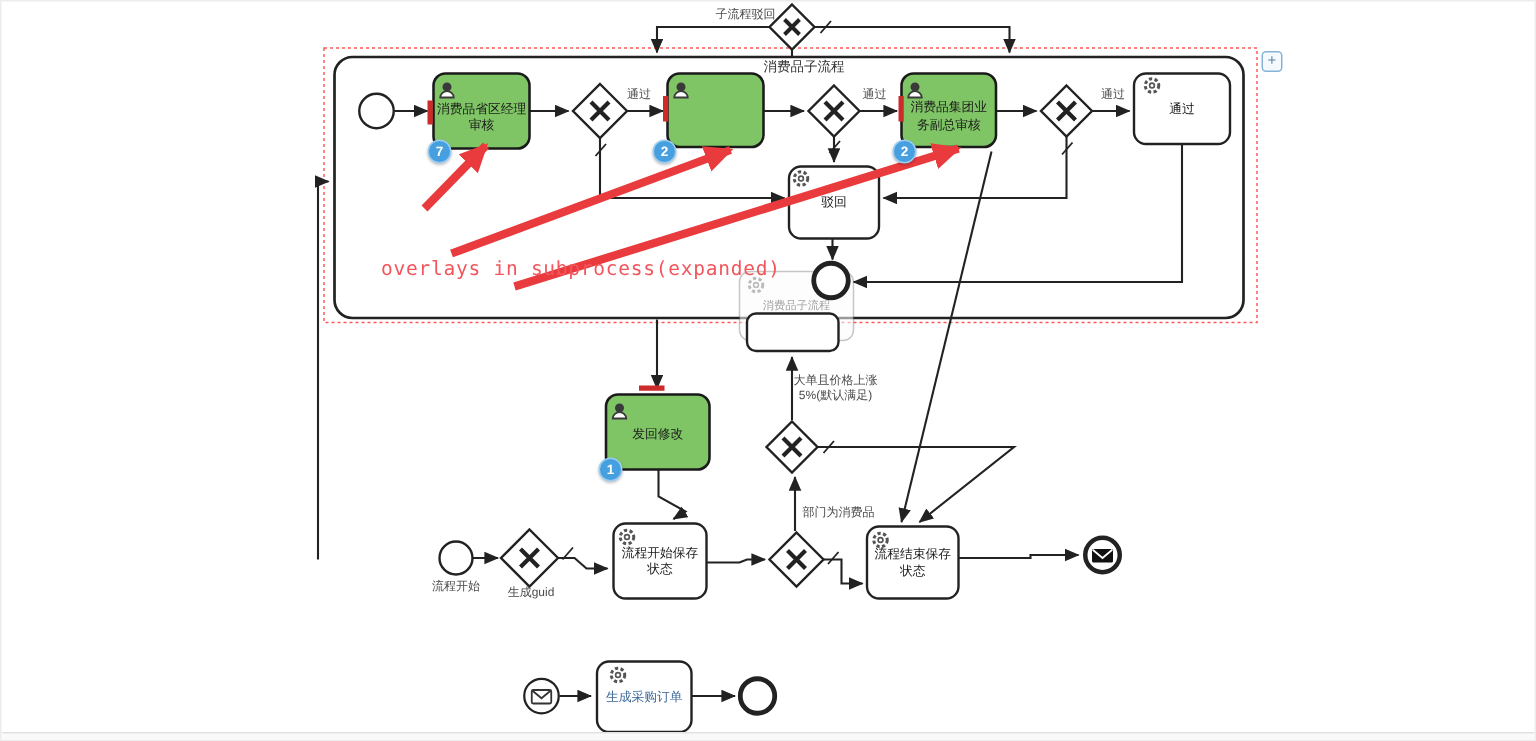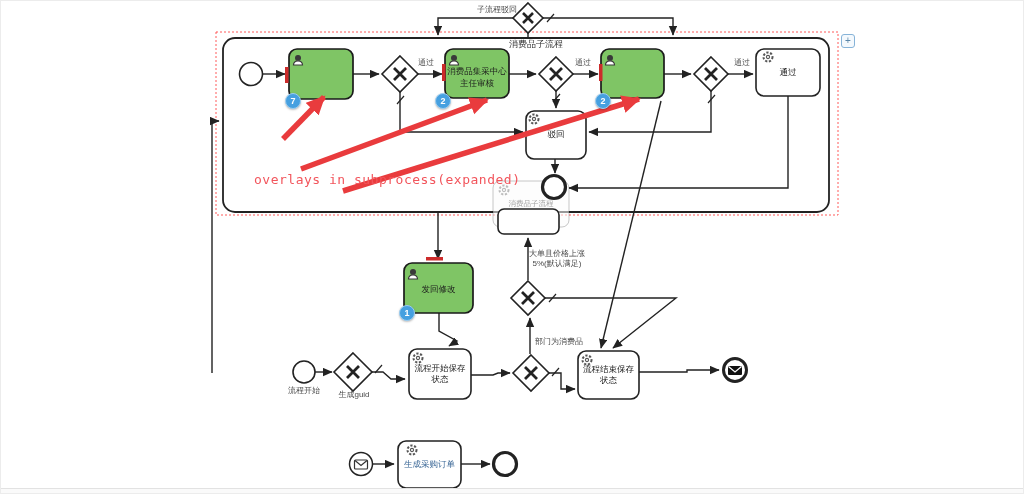--- a/index.html
+++ b/index.html
@@ -217,21 +217,22 @@
   <g stroke="#e93b3d" stroke-width="5.5" fill="none">
     <line x1="282" y1="138" x2="323" y2="96" marker-end="url(#m-red)"></line>
     <line x1="300" y1="168" x2="486" y2="99" marker-end="url(#m-red)"></line>
     <line x1="342" y1="190" x2="638" y2="98" marker-end="url(#m-red)"></line>
   </g>
 </svg>
 
 <div class="lbl" style="left:479px;top:38px;width:112px;height:12px;font-size:9px;color:#333;">消费品子流程</div>
 <div class="lbl edge-lbl" style="left:466px;top:4px;width:60px;height:11px;">子流程驳回</div>
 
-<div class="lbl task-lbl" style="left:446px;top:58px;width:60px;height:37px;">消费品集采中心主任审核</div>
+<div class="lbl task-lbl" style="left:290px;top:58px;width:60px;height:38px;">消费品省区经理审核</div>
+<div class="lbl task-lbl" style="left:602px;top:58px;width:59px;height:37px;">消费品集团业务副总审核</div>
 <div class="lbl task-lbl" style="left:757px;top:50px;width:60px;height:43px;">通过</div>
 <div class="lbl task-lbl" style="left:527px;top:112px;width:56px;height:44px;">驳回</div>
 
 <div class="lbl edge-lbl" style="left:412px;top:57px;width:26px;height:11px;">通过</div>
 <div class="lbl edge-lbl" style="left:569px;top:57px;width:26px;height:11px;">通过</div>
 <div class="lbl edge-lbl" style="left:728px;top:57px;width:26px;height:11px;">通过</div>
 
 <div class="annotation" style="left:253px;top:171px;">overlays in subprocess(expanded)</div>
 
 <div class="lbl ghost-lbl" style="left:492px;top:196px;width:76px;height:14px;">消费品子流程</div>

